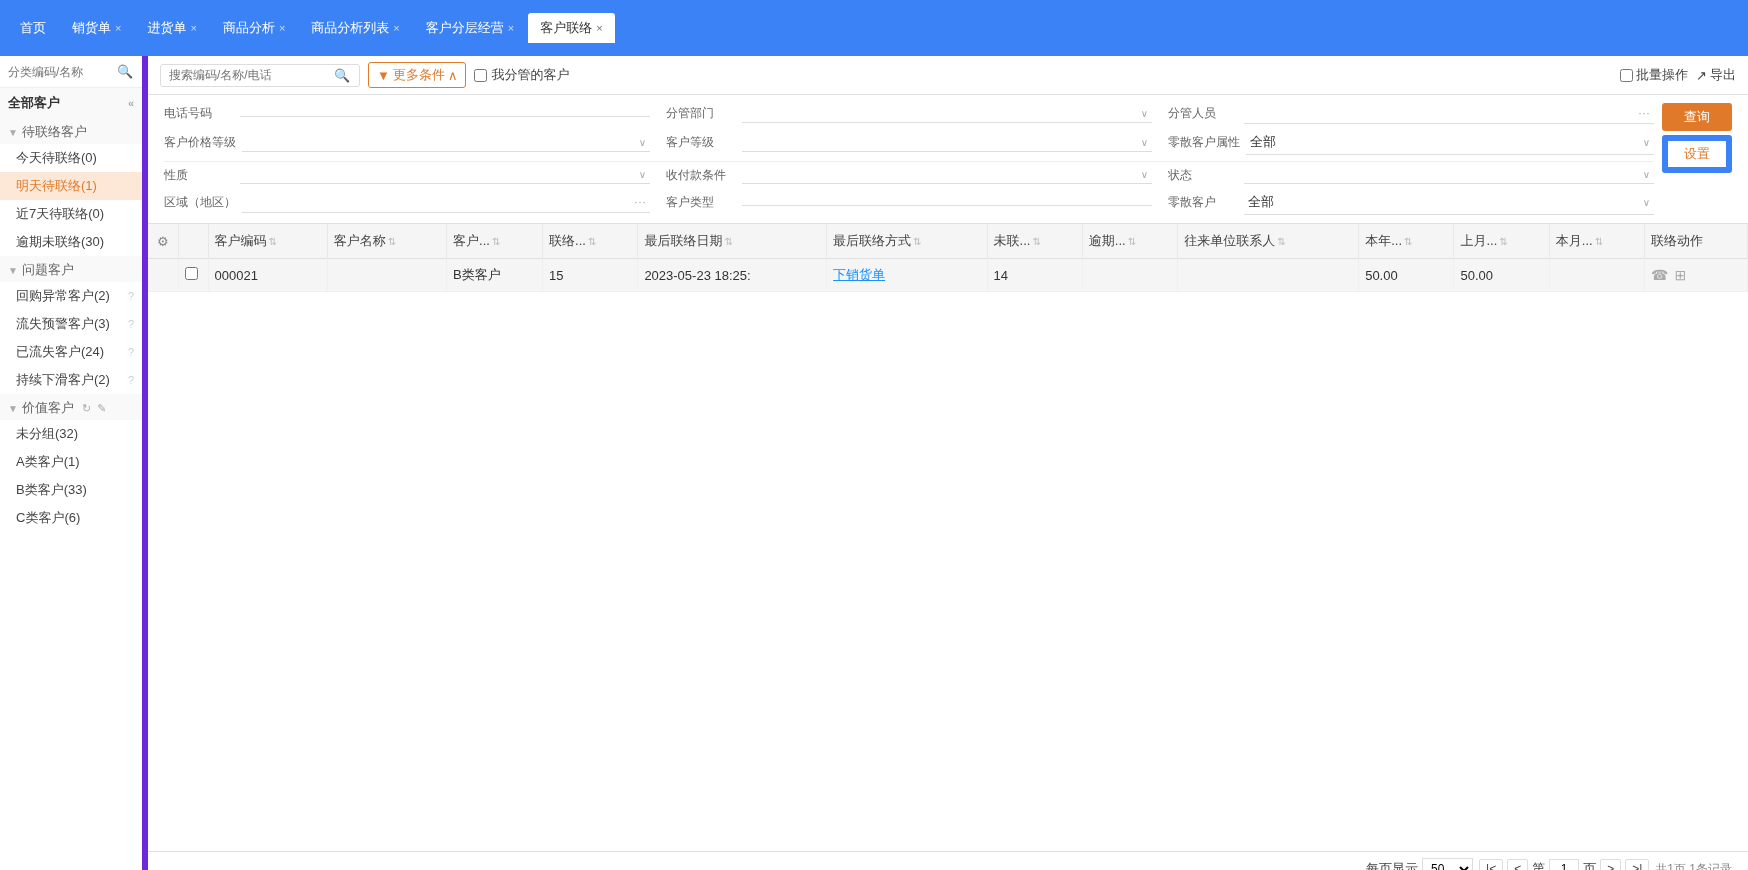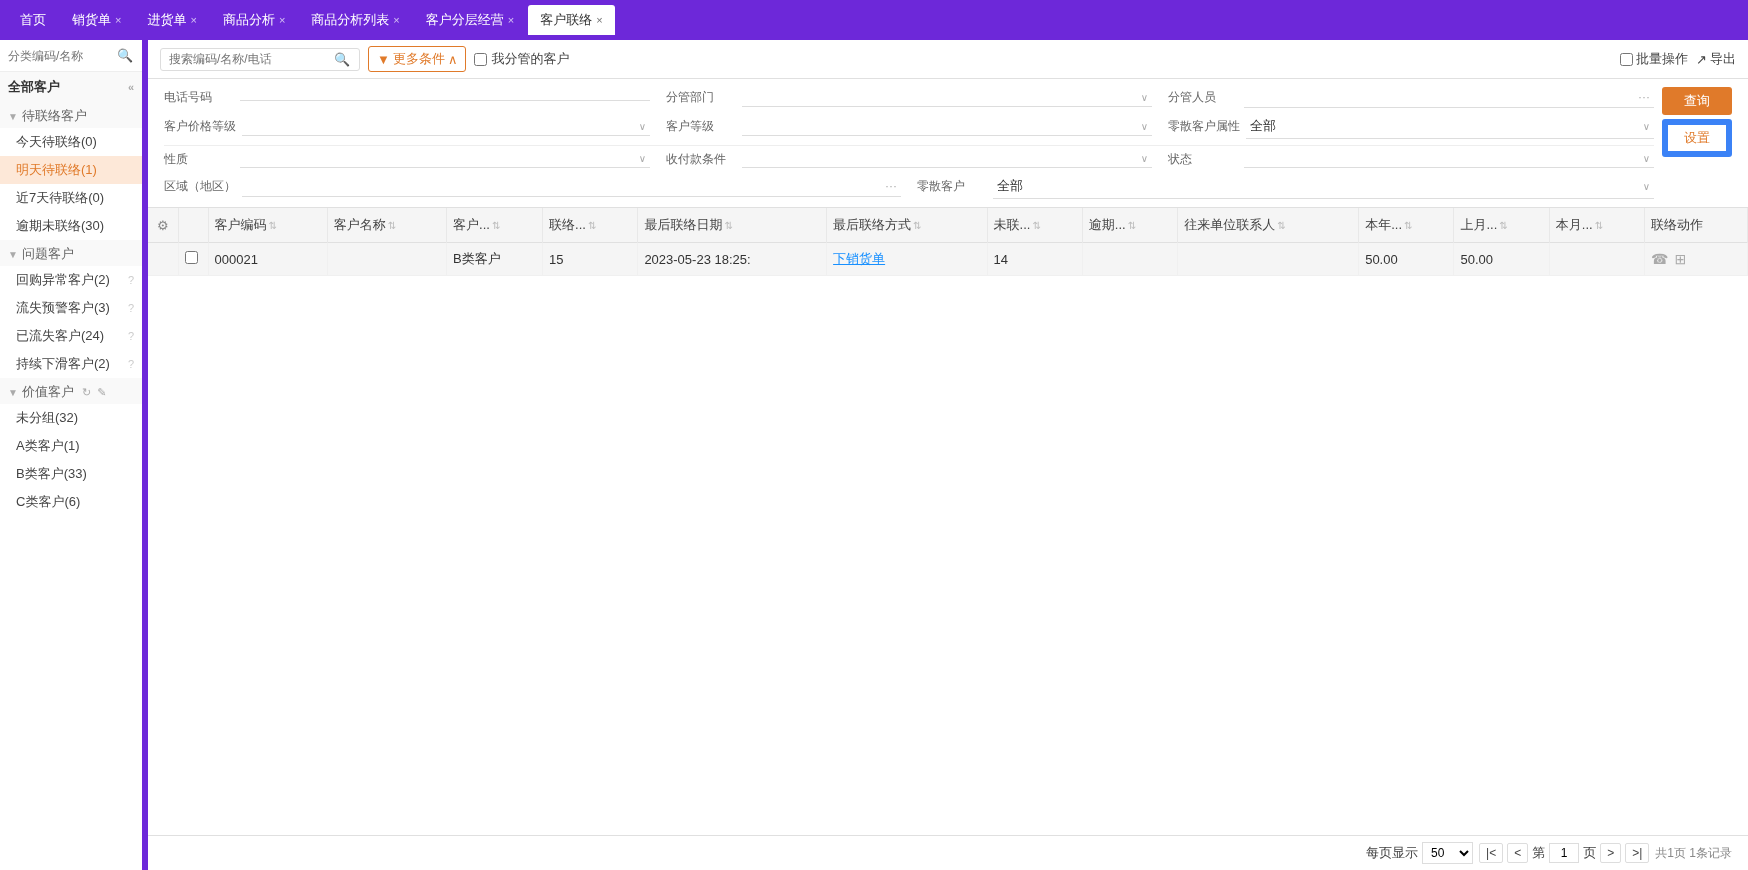--- a/index.html
+++ b/index.html
@@ -1,21 +1,21 @@
 <!DOCTYPE html>
 <html><head>
   <meta charset="utf-8">
   <style>
     * { box-sizing: border-box; margin: 0; padding: 0; font-family: 'Microsoft YaHei', Arial, sans-serif; font-size: 13px; }
     body { background: #f5f5f5; overflow: hidden; }
 
     
     .top-nav {
-      background: #6d28d9;
-      height: 40px;
+      background: #3b82f6;
+      height: 56px;
       display: flex;
       align-items: center;
       padding: 0 8px;
       gap: 2px;
     }
     .nav-item {
       color: #fff;
       padding: 6px 12px;
       cursor: pointer;
       border-radius: 3px 3px 0 0;
@@ -518,20 +518,26 @@
               </div>
             </div>
           </div>
 
           <div class="filter-row">
             <div class="filter-field">
               <span class="filter-label">区域（地区）</span>
               <div class="filter-select">
                 <span></span>
                 <span class="dots-btn">···</span>
+              </div>
+            </div>
+            <div class="filter-field">
+              <span class="filter-label">客户类型</span>
+              <div class="filter-select">
+                <span></span>
               </div>
             </div>
             <div class="filter-field">
               <span class="filter-label">零散客户</span>
               <div class="filter-select">
                 <span>全部</span>
                 <span class="filter-select-arrow">∨</span>
               </div>
             </div>
           </div>

